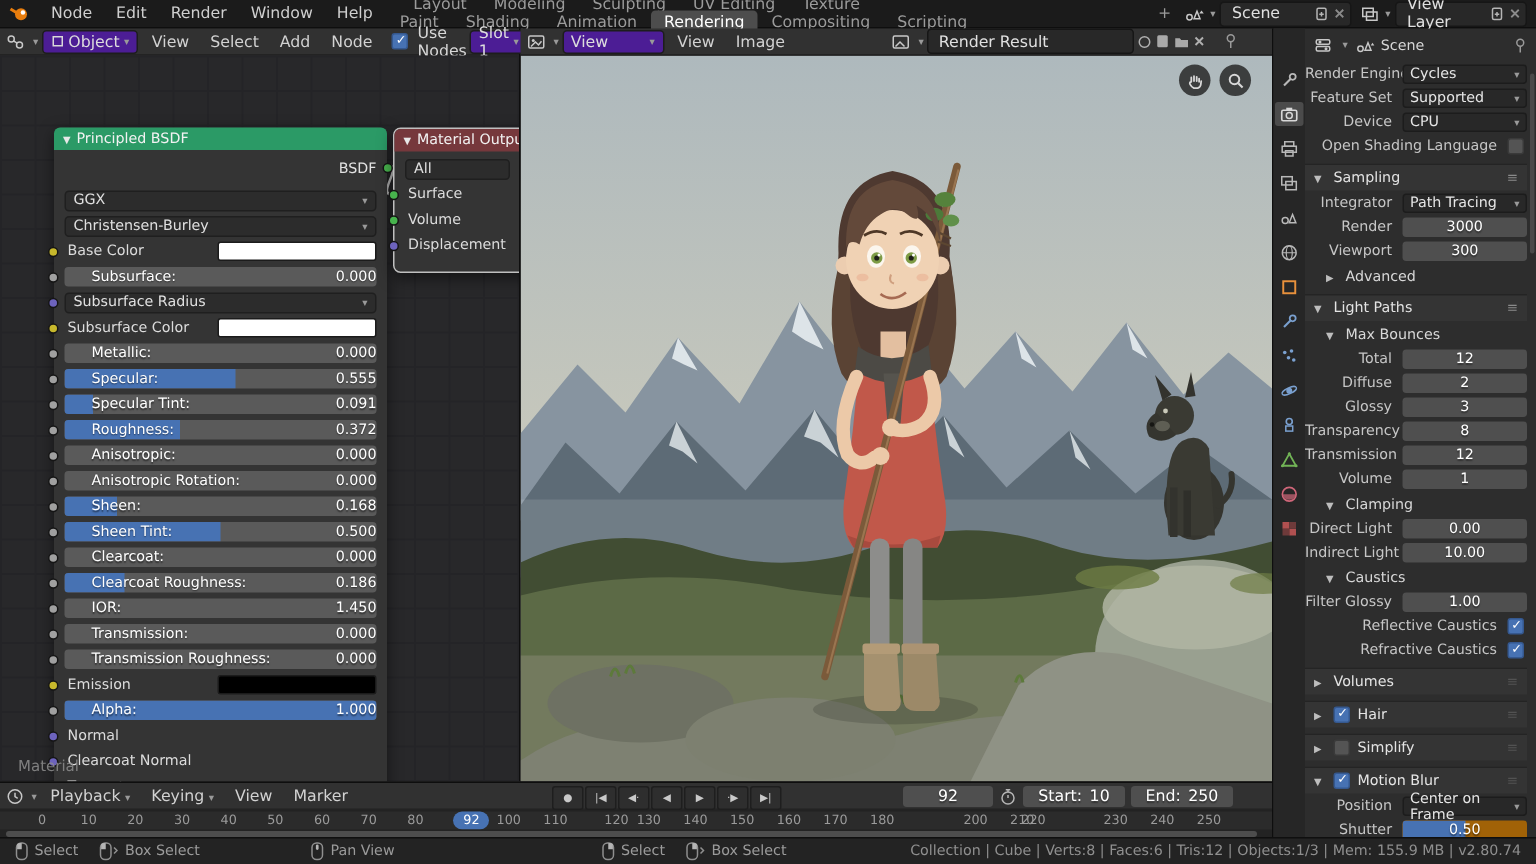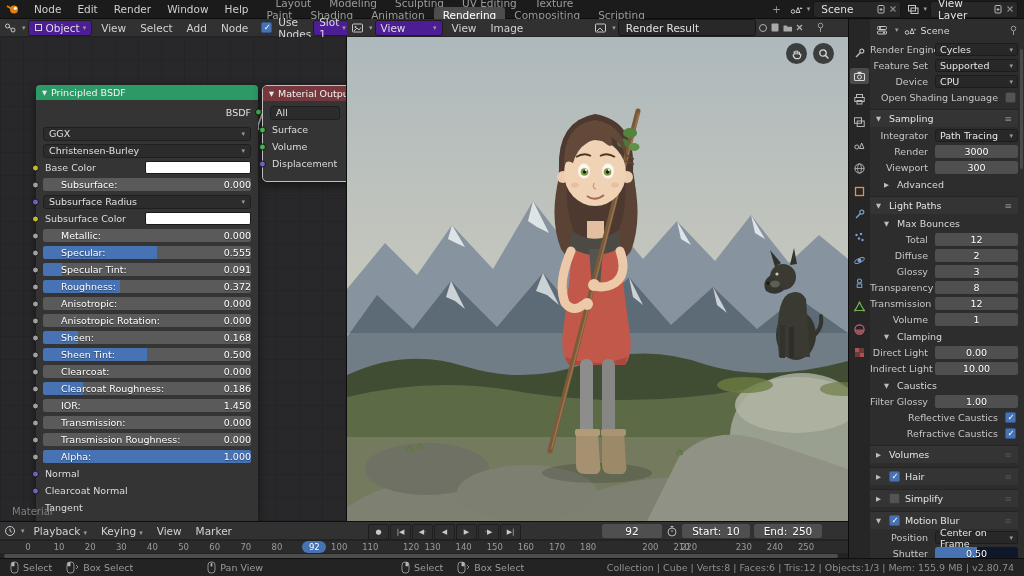--- a/index.html
+++ b/index.html
@@ -84,21 +84,21 @@
   #prop-rows{padding-right:6px;}
   .p-row{display:flex;align-items:center;height:14.5px;margin:1.5px 0 1.5px 0;}
   .p-row .plab{flex:1;text-align:right;padding-right:7px;color:#c6c6c6;white-space:nowrap;
                overflow:hidden;}
   .p-ctl{width:83px;flex:0 0 auto;box-sizing:border-box;}
   .p-field{height:13px;background:#4f4f4f;border-radius:2.5px;color:#fff;display:flex;
            align-items:center;justify-content:center;text-shadow:0 1px 1px rgba(0,0,0,.4);}
   .p-dd{height:13px;background:#282828;border:1px solid #1c1c1c;border-radius:2.5px;color:#e6e6e6;
         display:flex;align-items:center;padding:0 4px;}
   .p-dd .chev{margin-left:auto;}
-  .p-slider{height:13px;background:#0f172a;border-radius:2.5px;position:relative;overflow:hidden;
+  .p-slider{height:13px;background:#a16207;border-radius:2.5px;position:relative;overflow:hidden;
             display:flex;align-items:center;justify-content:center;color:#fff;
             text-shadow:0 1px 1px rgba(0,0,0,.5);}
   .p-slider .pv{position:relative;}
   .p-header{display:flex;align-items:center;height:17px;background:#343434;margin-top:4px;
             border-top:1px solid #242424;padding:0 6px;gap:5px;color:#e4e4e4;}
   .p-header .arr,.p-sub .arr{font-size:6.5px;color:#bdbdbd;width:8px;}
   .p-header .grip{margin-left:auto;color:#8b8b8b;font-size:9px;}
   .p-header .grip.faint{opacity:.35;}
   .p-sub{display:flex;align-items:center;height:15px;padding:0 6px 0 14px;gap:5px;color:#d8d8d8;margin-top:2px;}
   #prop-scroll{position:absolute;right:1px;top:30px;width:3px;height:120px;background:#4a4a4a;border-radius:2px;}
@@ -372,20 +372,25 @@
                 </span>
               </div>
               <div class="n-row">
                 <span class="sock sock-gray"></span>
                 <span class="n-slider">
                   <span class="lab">Transmission Roughness:</span>
                   <span class="val">0.000</span>
                 </span>
               </div>
               <div class="n-row">
+                <span class="sock sock-yellow"></span>
+                <span class="n-label">Emission</span>
+                <span class="swatch" style="background: rgb(0, 0, 0);"></span>
+              </div>
+              <div class="n-row">
                 <span class="sock sock-gray"></span>
                 <span class="n-slider">
                   <span class="n-fill" style="width: 100%;"></span>
                   <span class="lab">Alpha:</span>
                   <span class="val">1.000</span>
                 </span>
               </div>
               <div class="n-row">
                 <span class="sock sock-purple"></span>
                 <span class="n-label">Normal</span>

